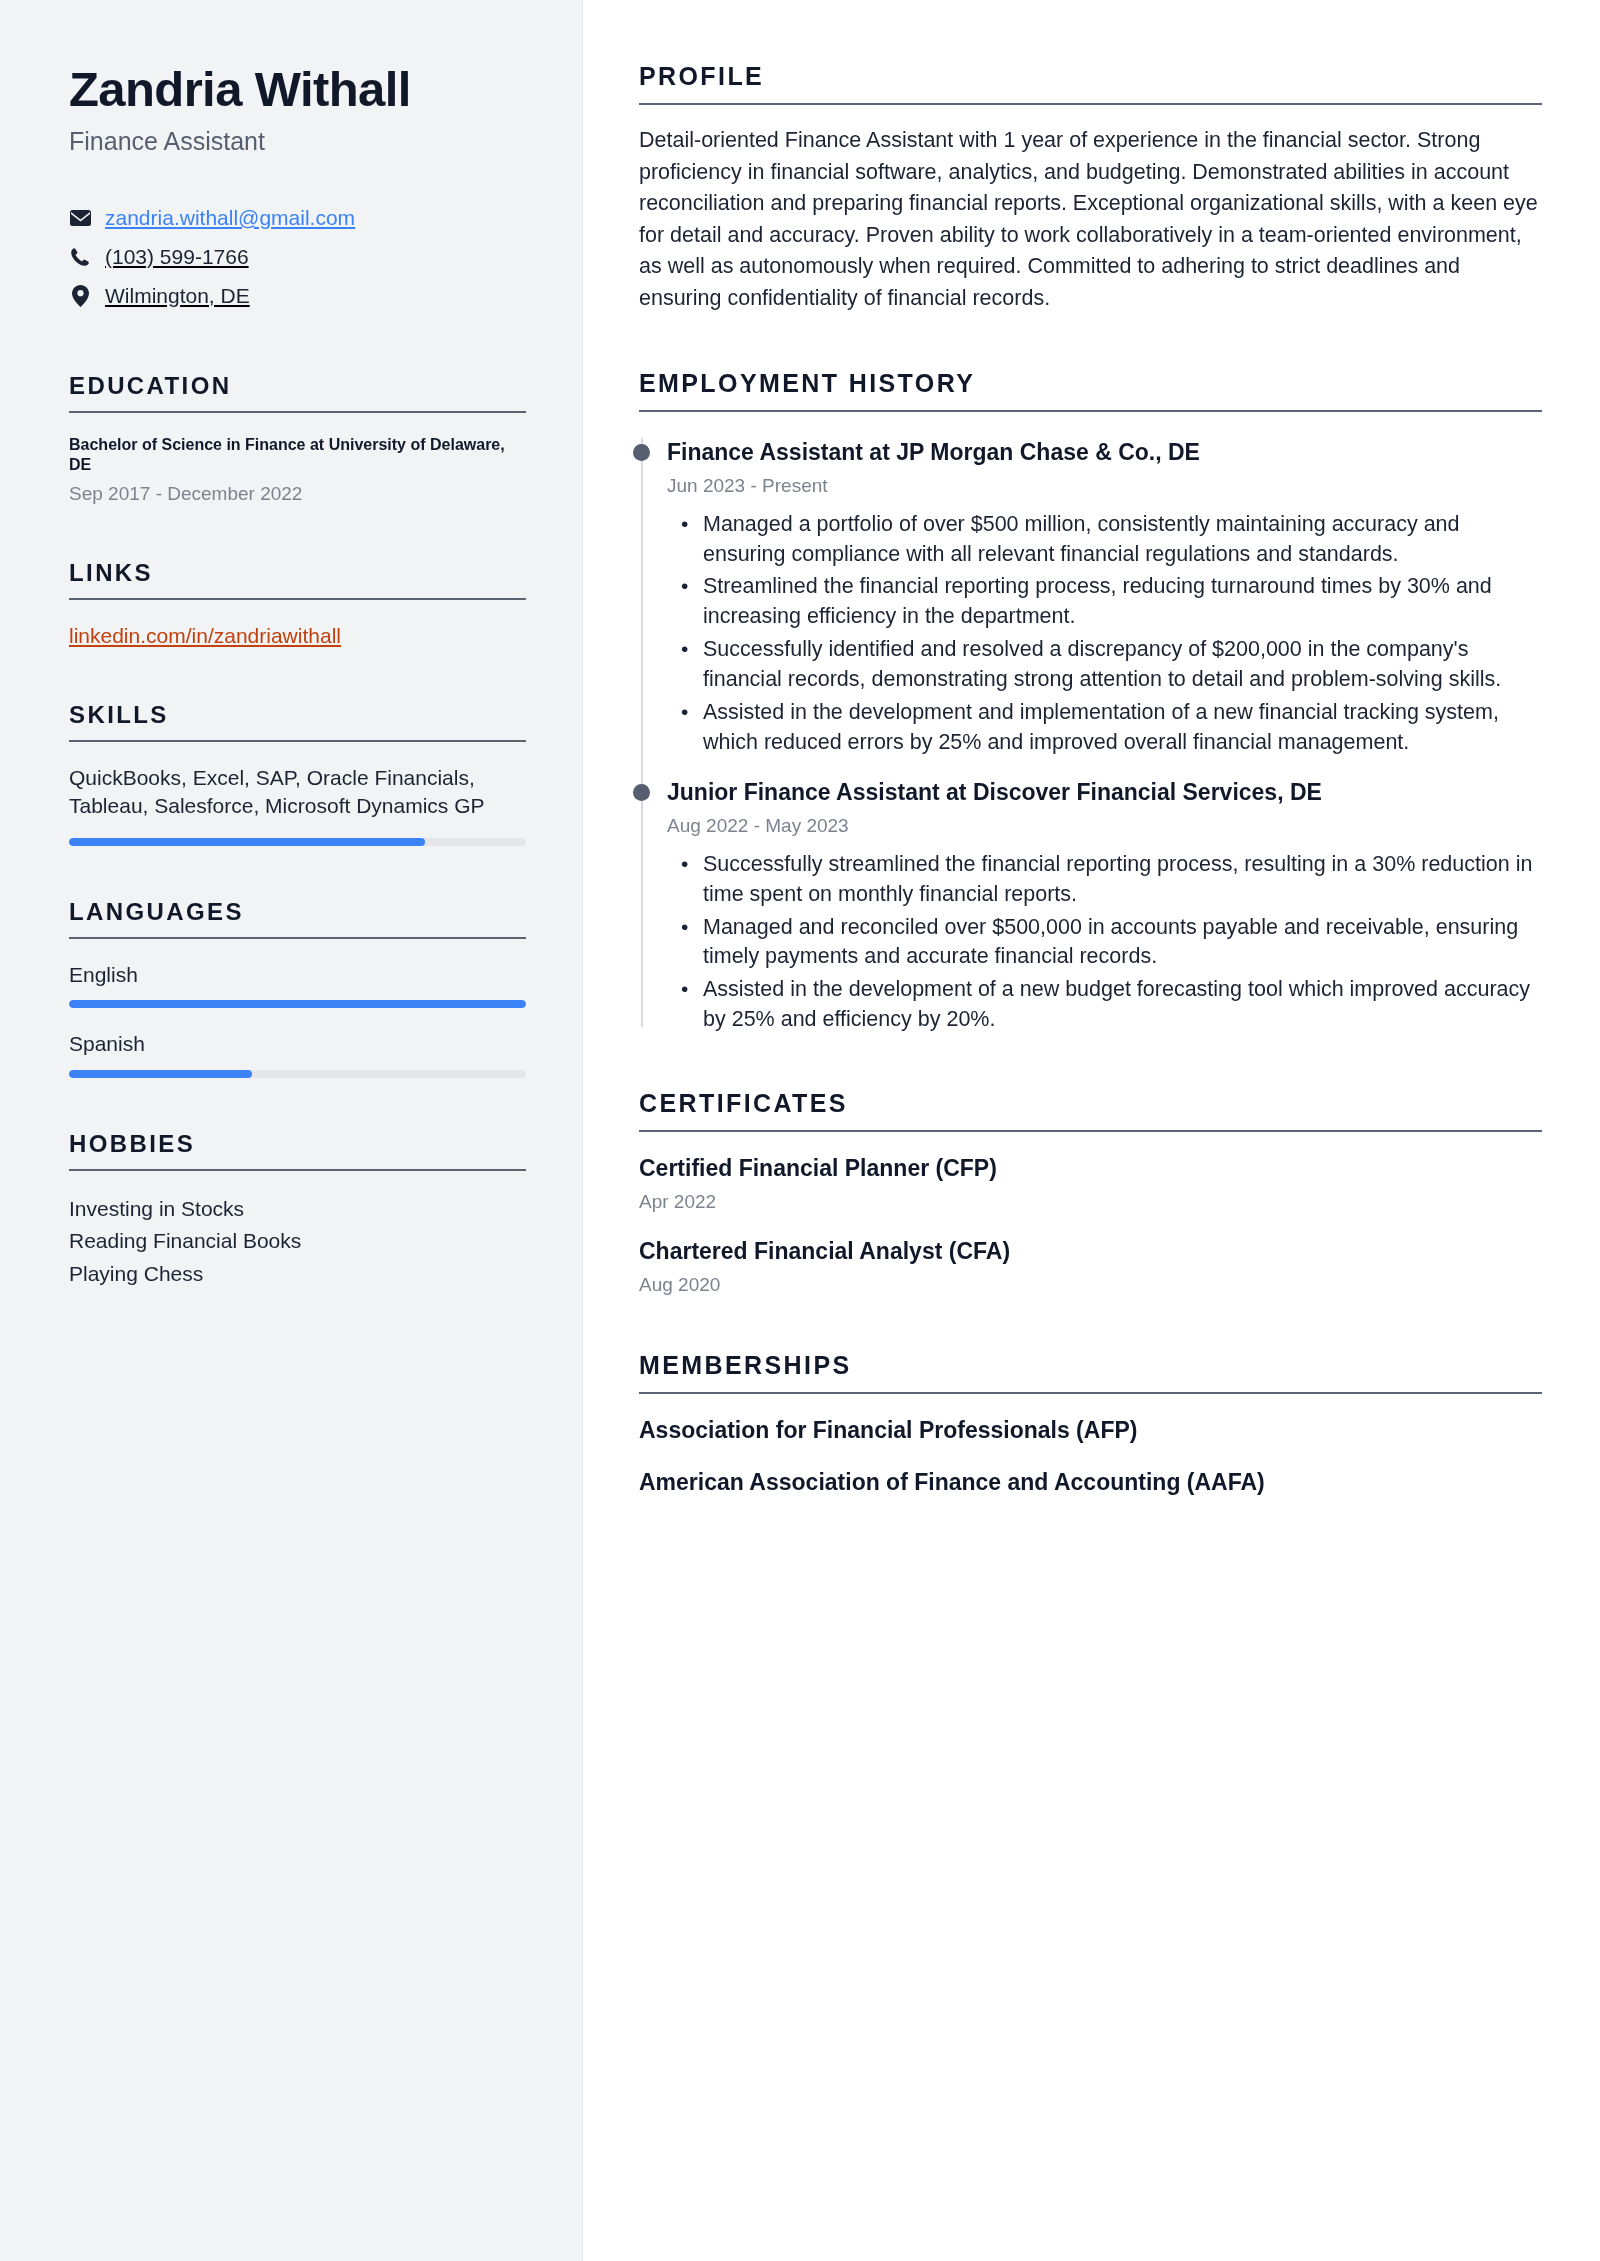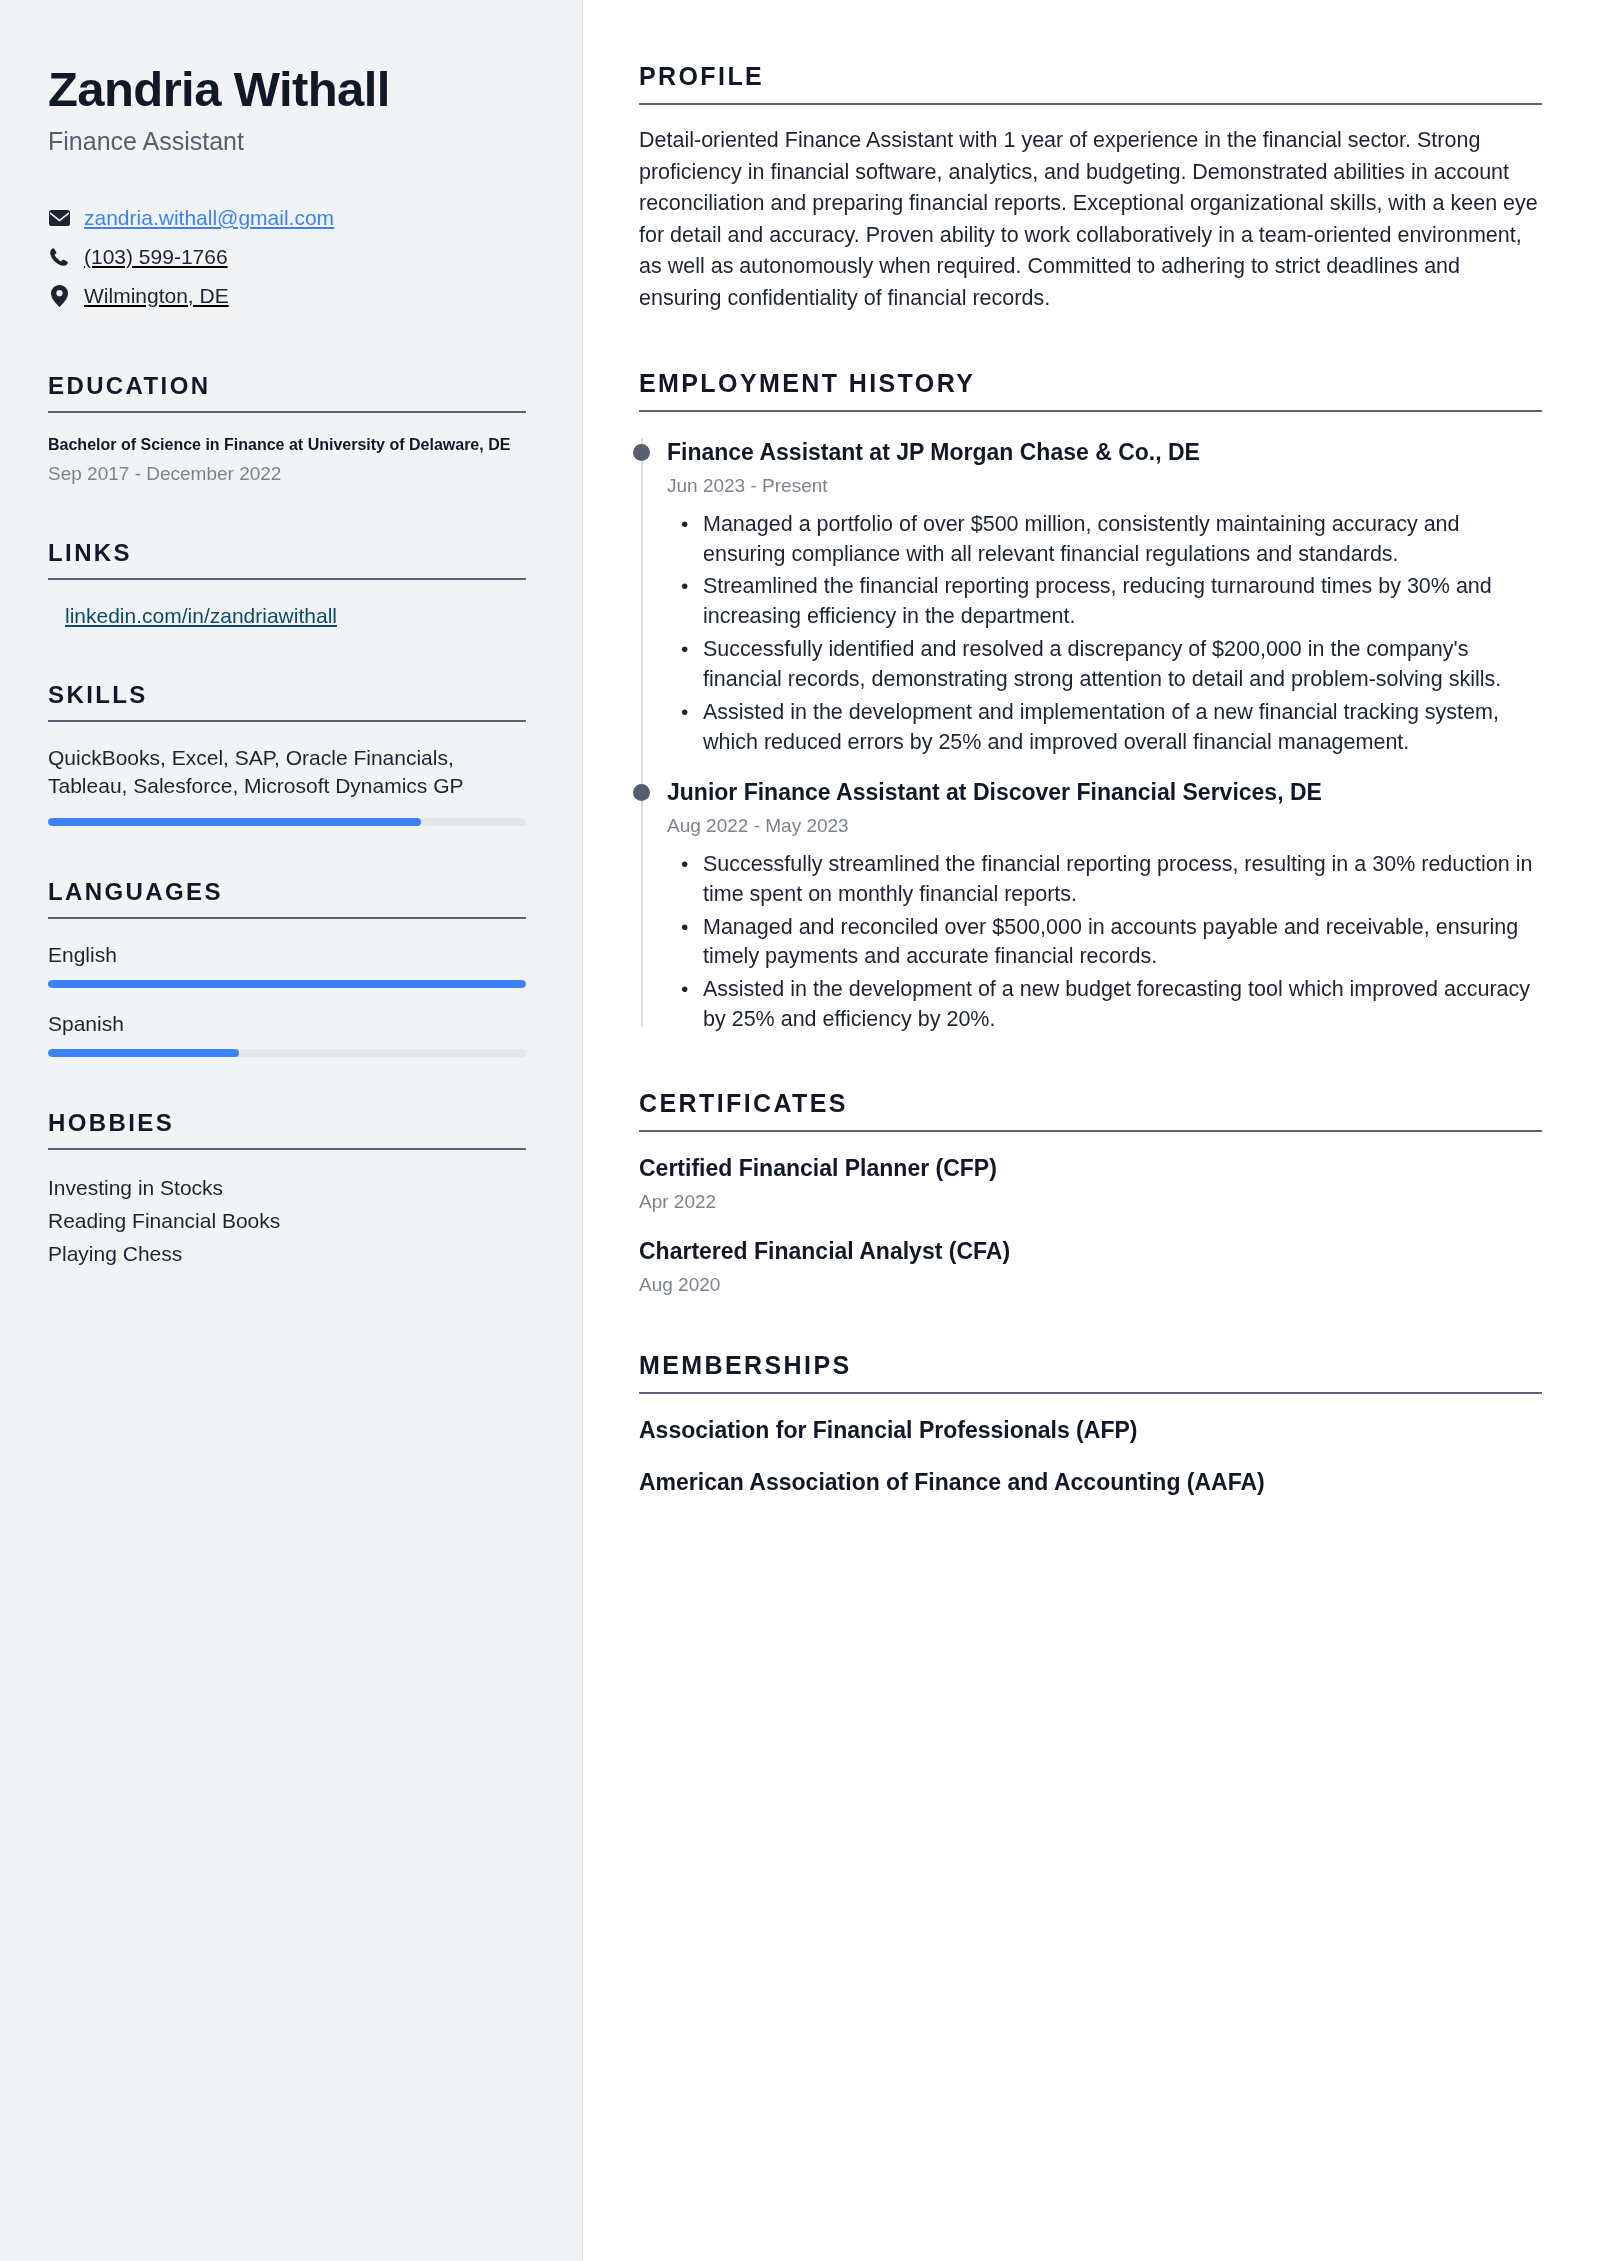--- a/index.html
+++ b/index.html
@@ -18,21 +18,21 @@
     display: flex;
     background: #ffffff;
   }
 
   
   .sidebar {
     width: 583px;
     min-width: 583px;
     background: #f2f3f5;
     border-right: 1px solid #e2e4e8;
-    padding: 62px 56px 0 48px;
+    padding: 62px 56px 0 69px;
   }
 
   .name {
     font-size: 49px;
     font-weight: 700;
     color: #11182a;
     letter-spacing: -0.6px;
     line-height: 1.12;
   }
 
@@ -113,25 +113,24 @@
 
   .edu-desc {
     font-size: 21px;
     color: #1c2333;
     line-height: 1.33;
     margin-top: 11px;
   }
 
   .link-item {
     font-size: 21px;
-    color: #0c4a6e;
+    color: #c2410c;
     text-decoration: underline;
     text-underline-offset: 2px;
     line-height: 1.3;
-    margin-left: 17px;
   }
 
   .skills-text {
     font-size: 21px;
     color: #1c2333;
     line-height: 1.33;
   }
 
   .bar-track {
     height: 8px;

